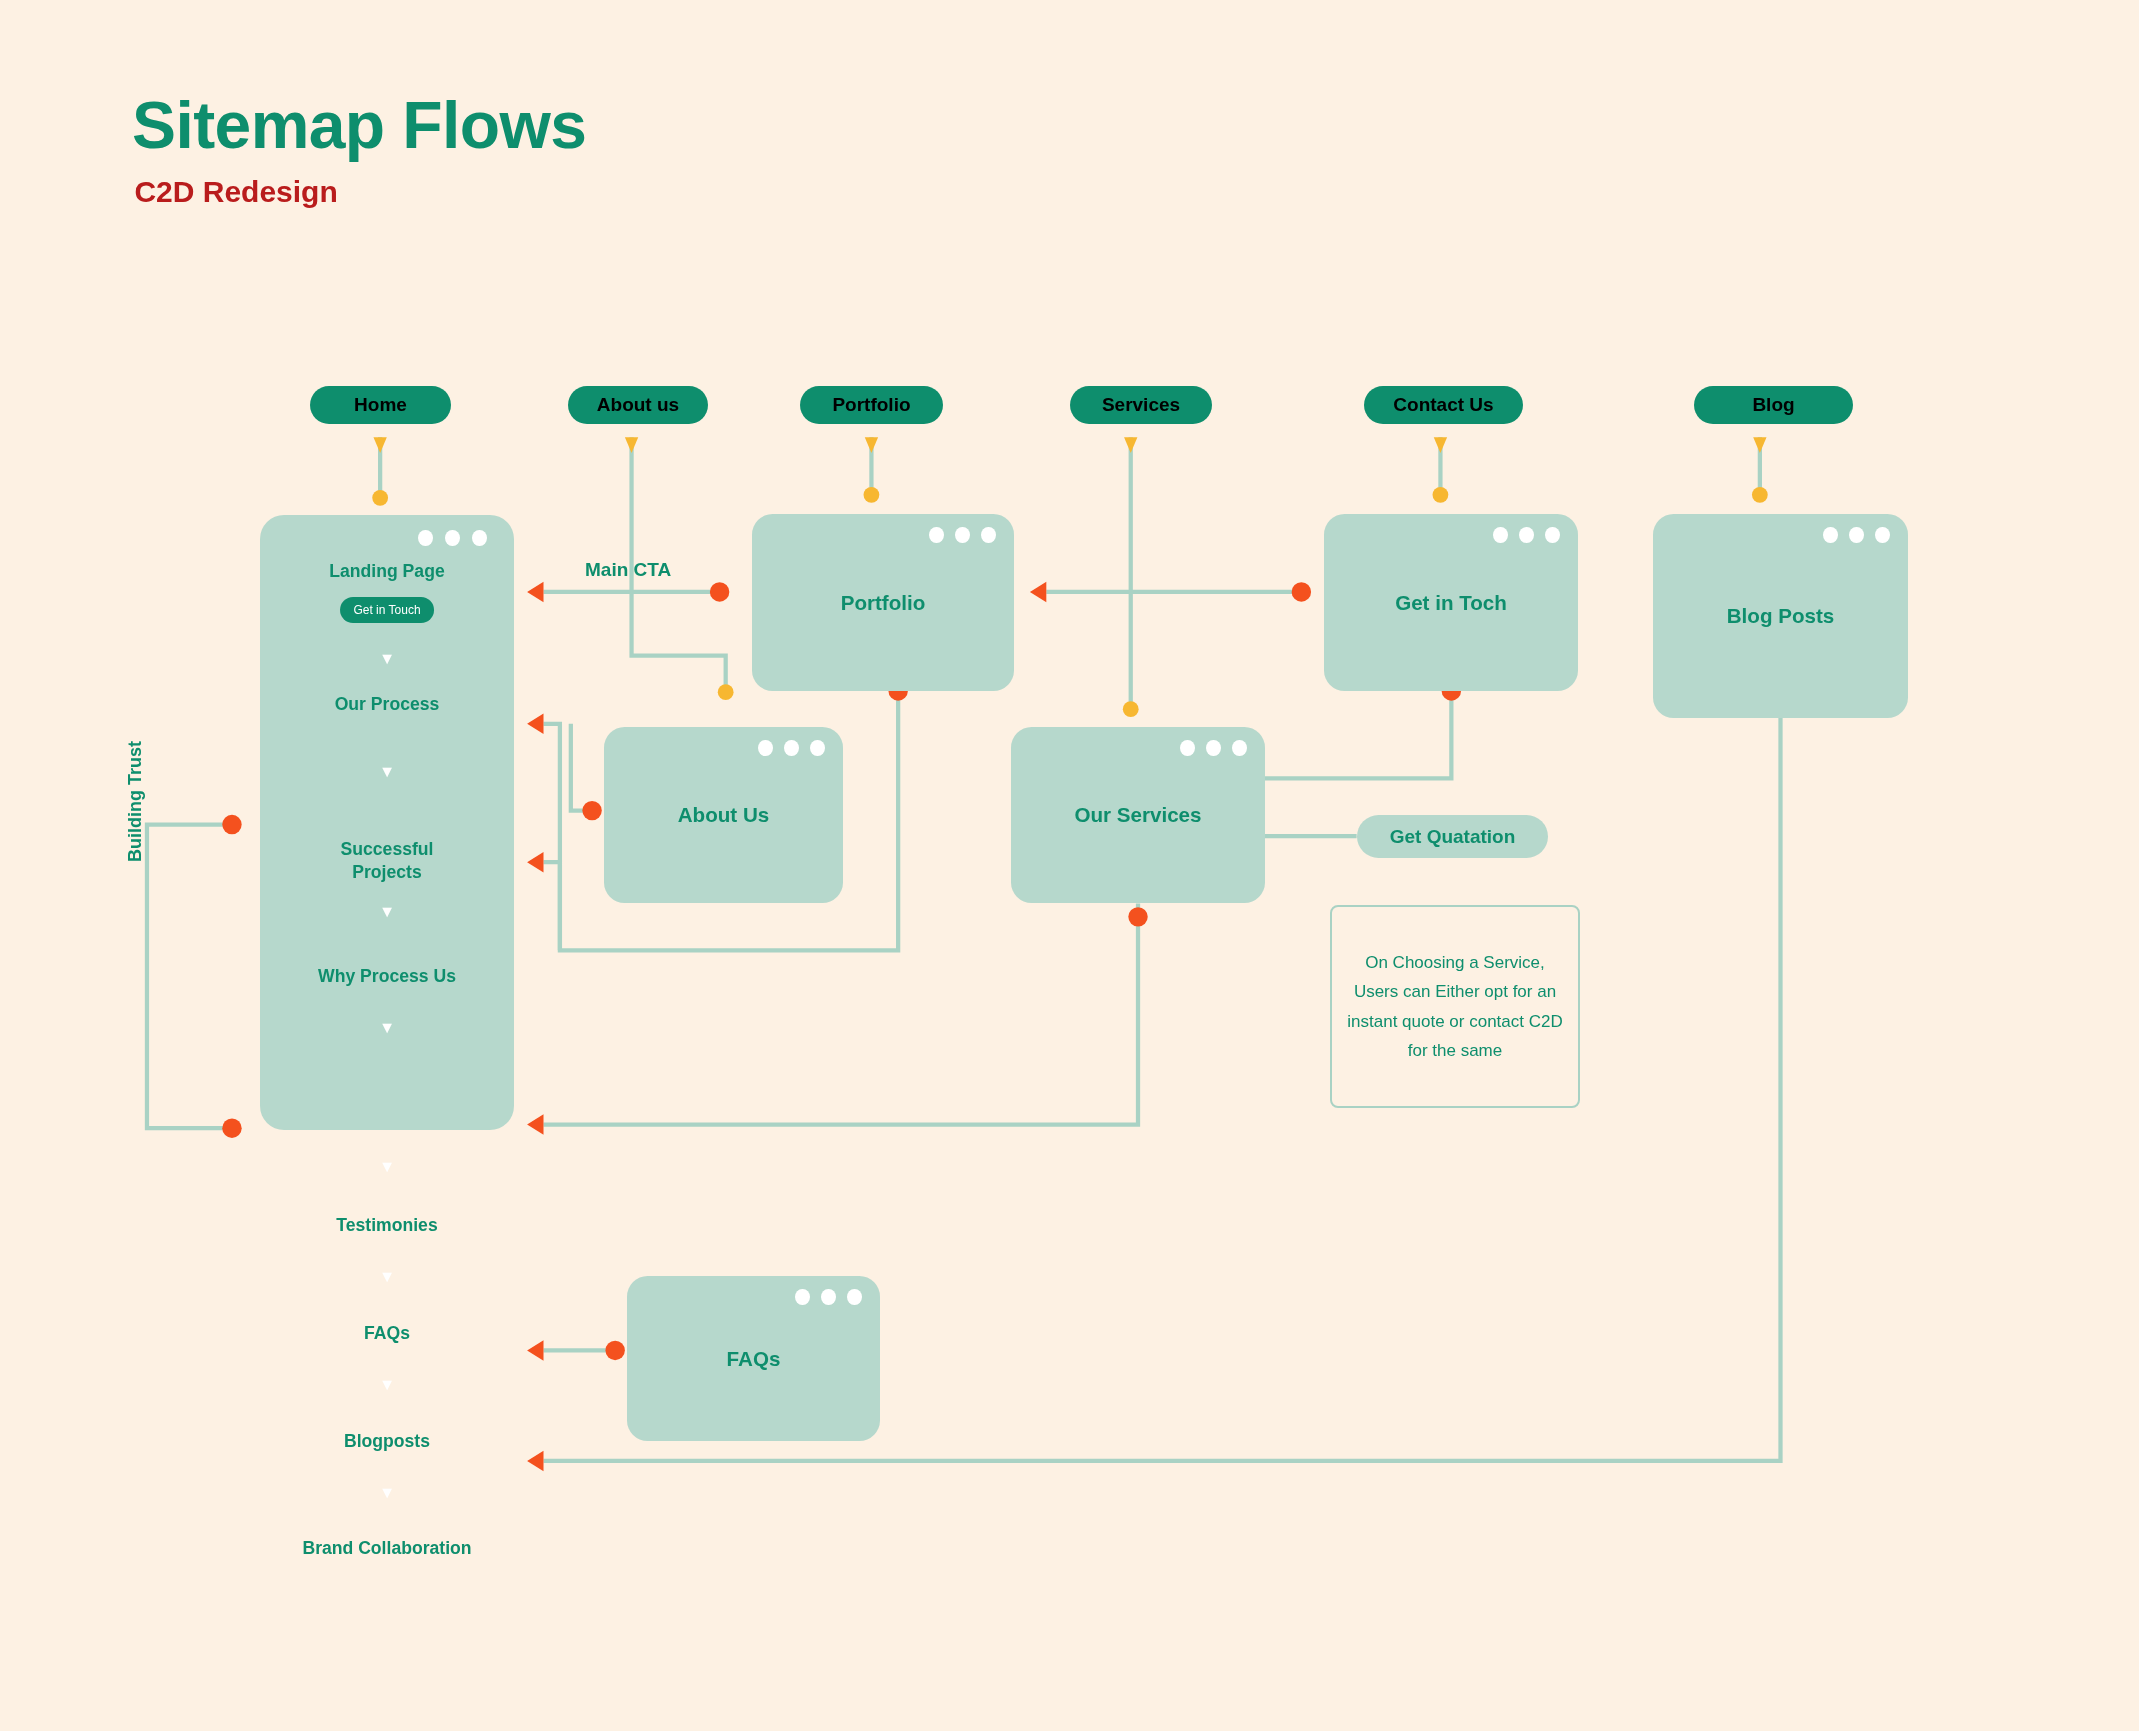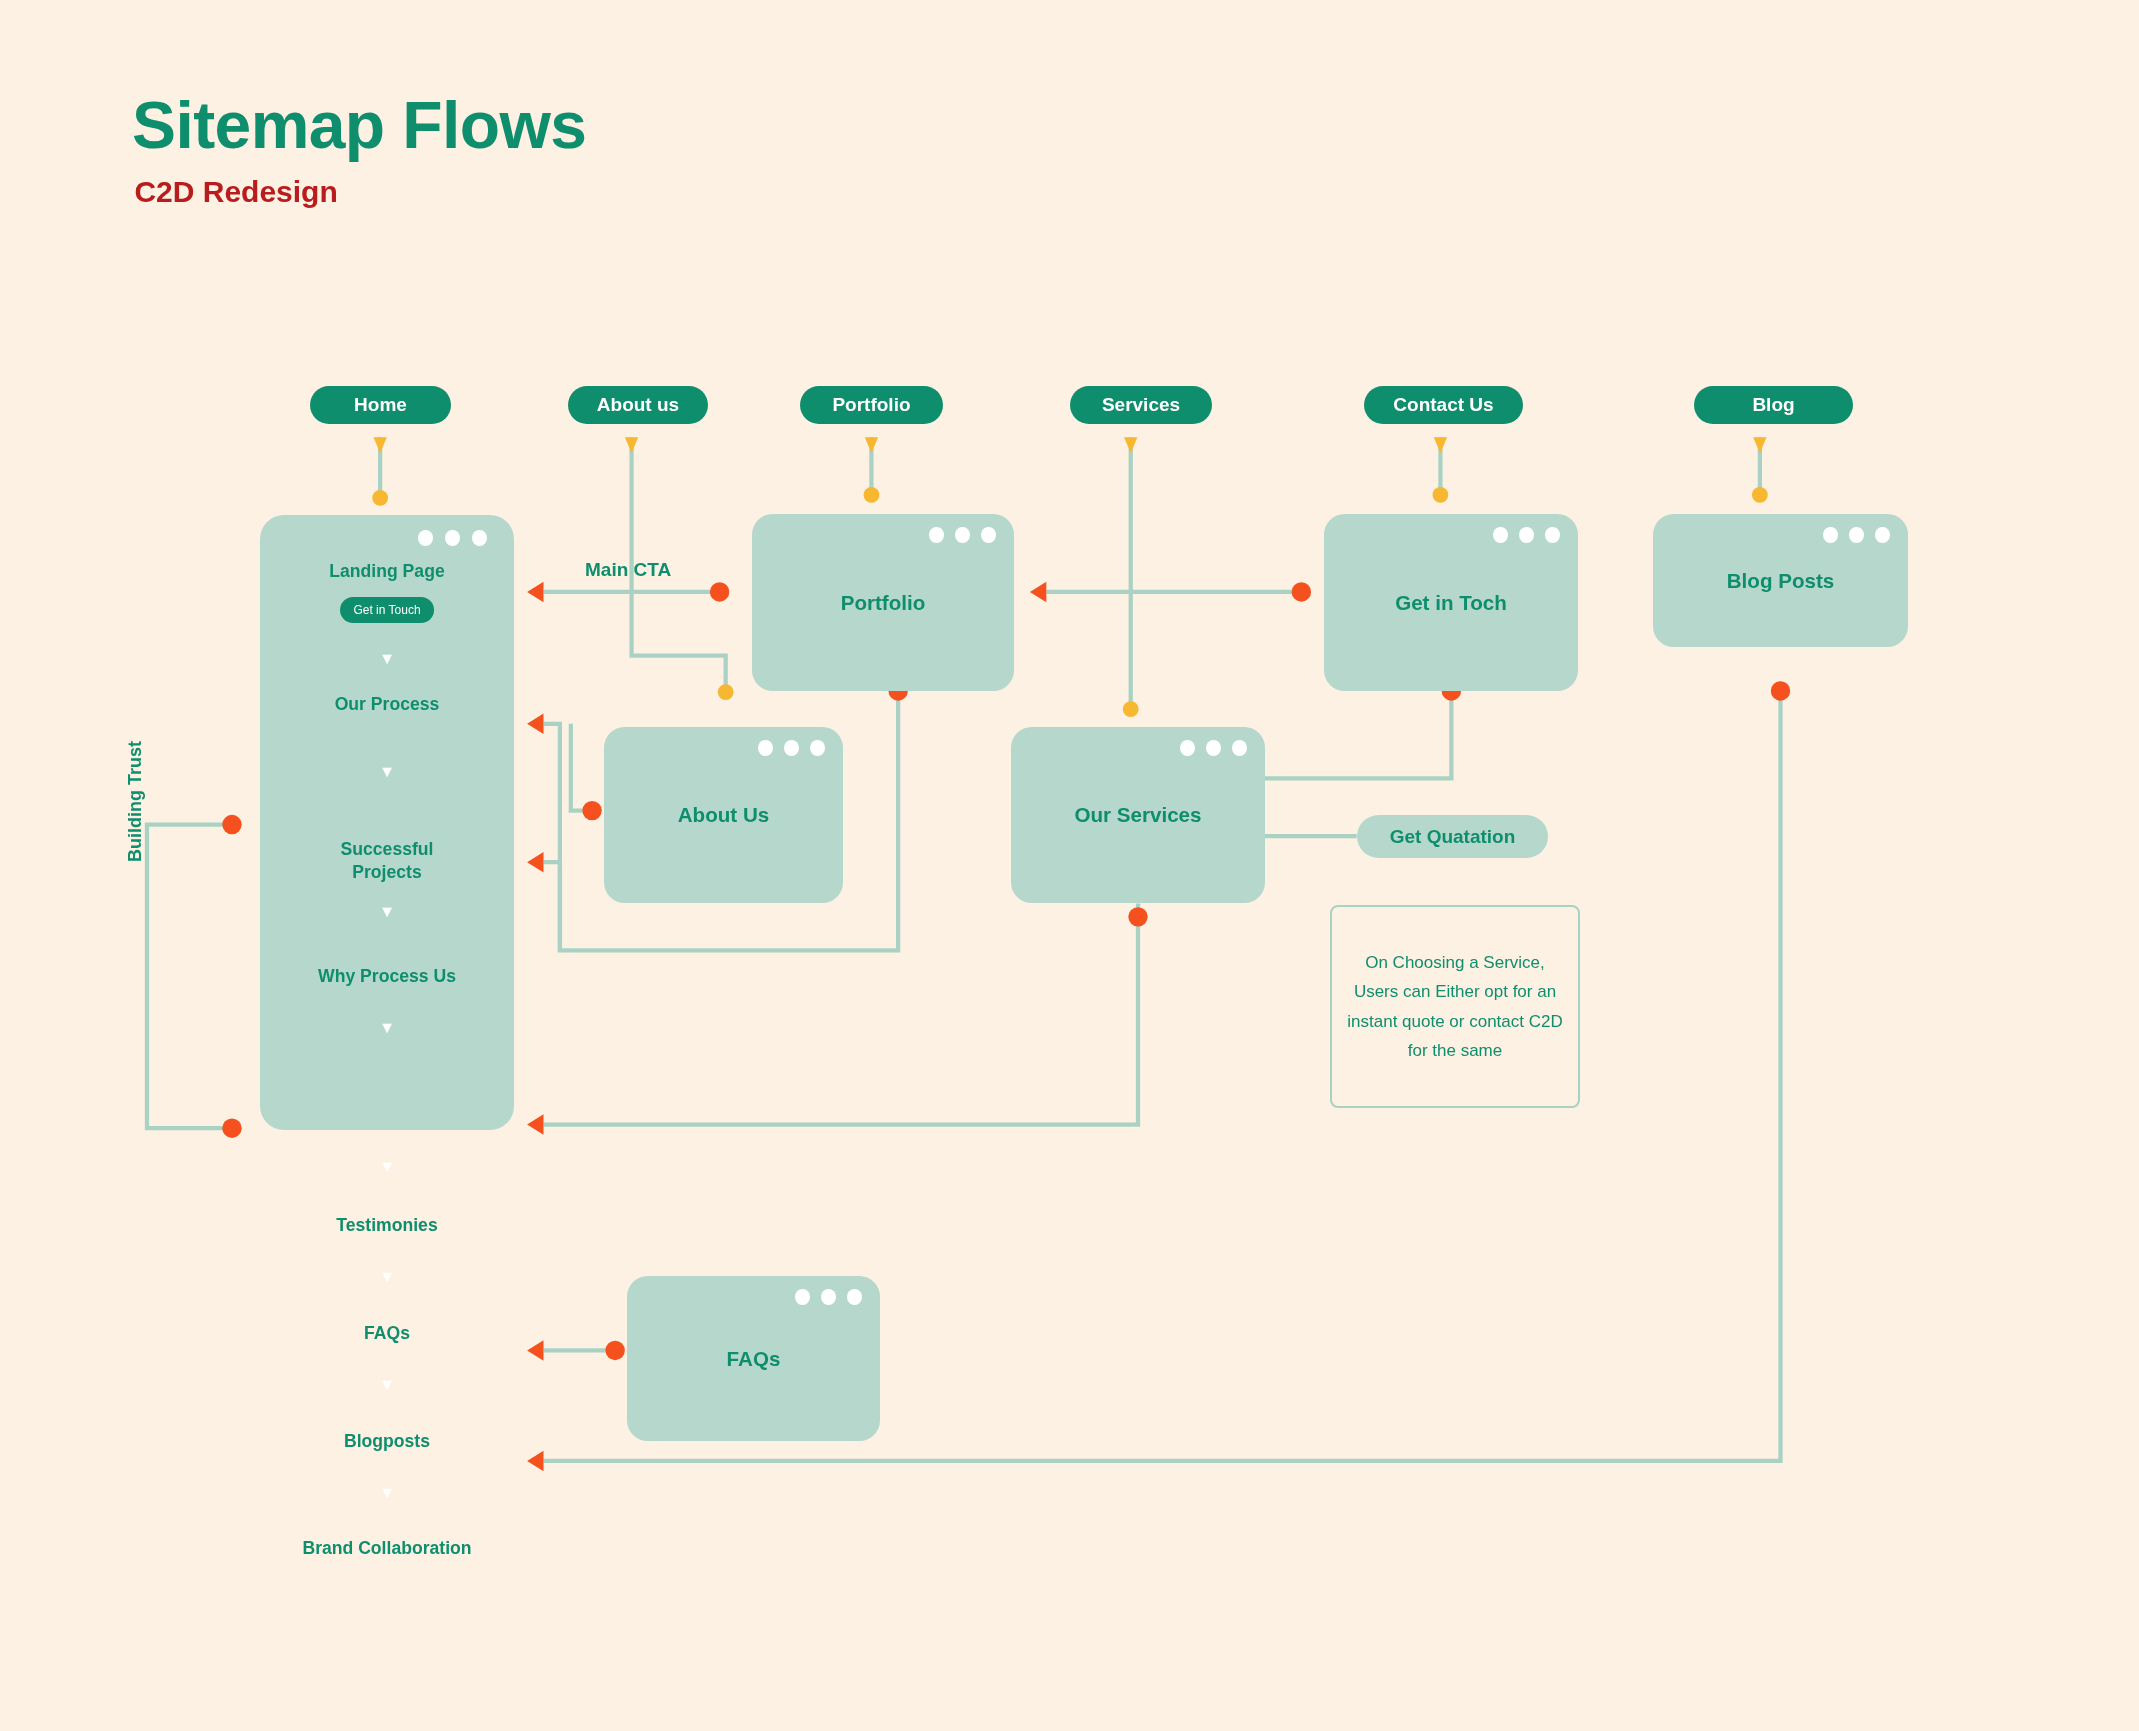--- a/index.html
+++ b/index.html
@@ -23,21 +23,21 @@
     font-size:30px;font-weight:bold;color:#b91c1c;
     margin:16px 0 0 2.4px;line-height:1.05;
   }
 
   
   #wires{position:absolute;left:0;top:0;width:2140px;height:1732px;pointer-events:none;}
 
   
   .nav-pill{
     position:absolute;
-    background:#0E8E6D;color:#ffffff;
+    background:#0E8E6D;color:#000000;
     border-radius:607px;
     font-size:19px;font-weight:bold;
     display:flex;align-items:center;justify-content:center;
     height:38px;
     box-sizing:border-box;
     white-space:nowrap;
   }
 
   
   .card{
@@ -292,21 +292,21 @@
 
   <div class="card" style="left:1324px;top:502px;width:254px;height:177px;">
     <span class="dots">
       <i></i>
       <i></i>
       <i></i>
     </span>
     <div class="card-label">Get in Toch</div>
   </div>
 
-  <div class="card" style="left:1653px;top:502px;width:255px;height:133px;">
+  <div class="card" style="left:1653px;top:502px;width:255px;height:204px;">
     <span class="dots">
       <i></i>
       <i></i>
       <i></i>
     </span>
     <div class="card-label">Blog Posts</div>
   </div>
 
   <div class="card" style="left:604px;top:715px;width:239px;height:176px;">
     <span class="dots">

